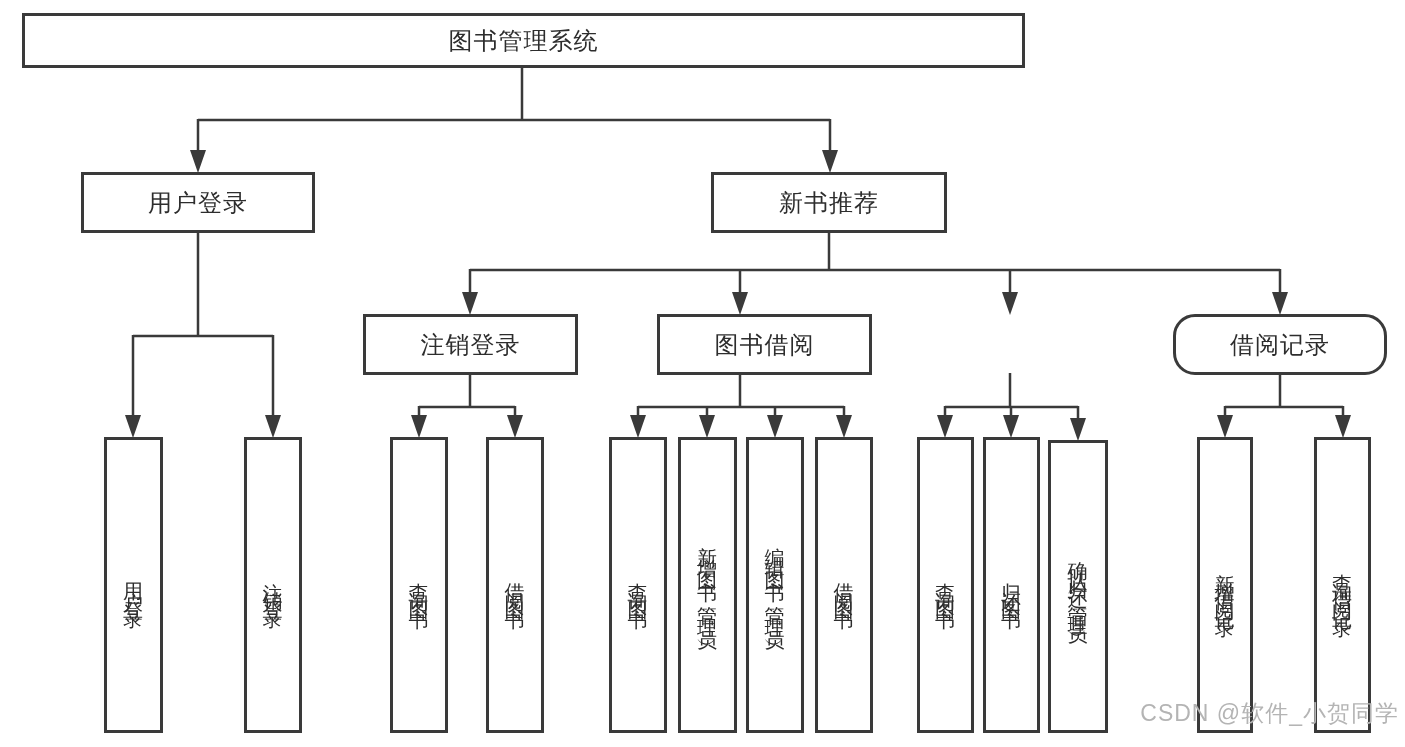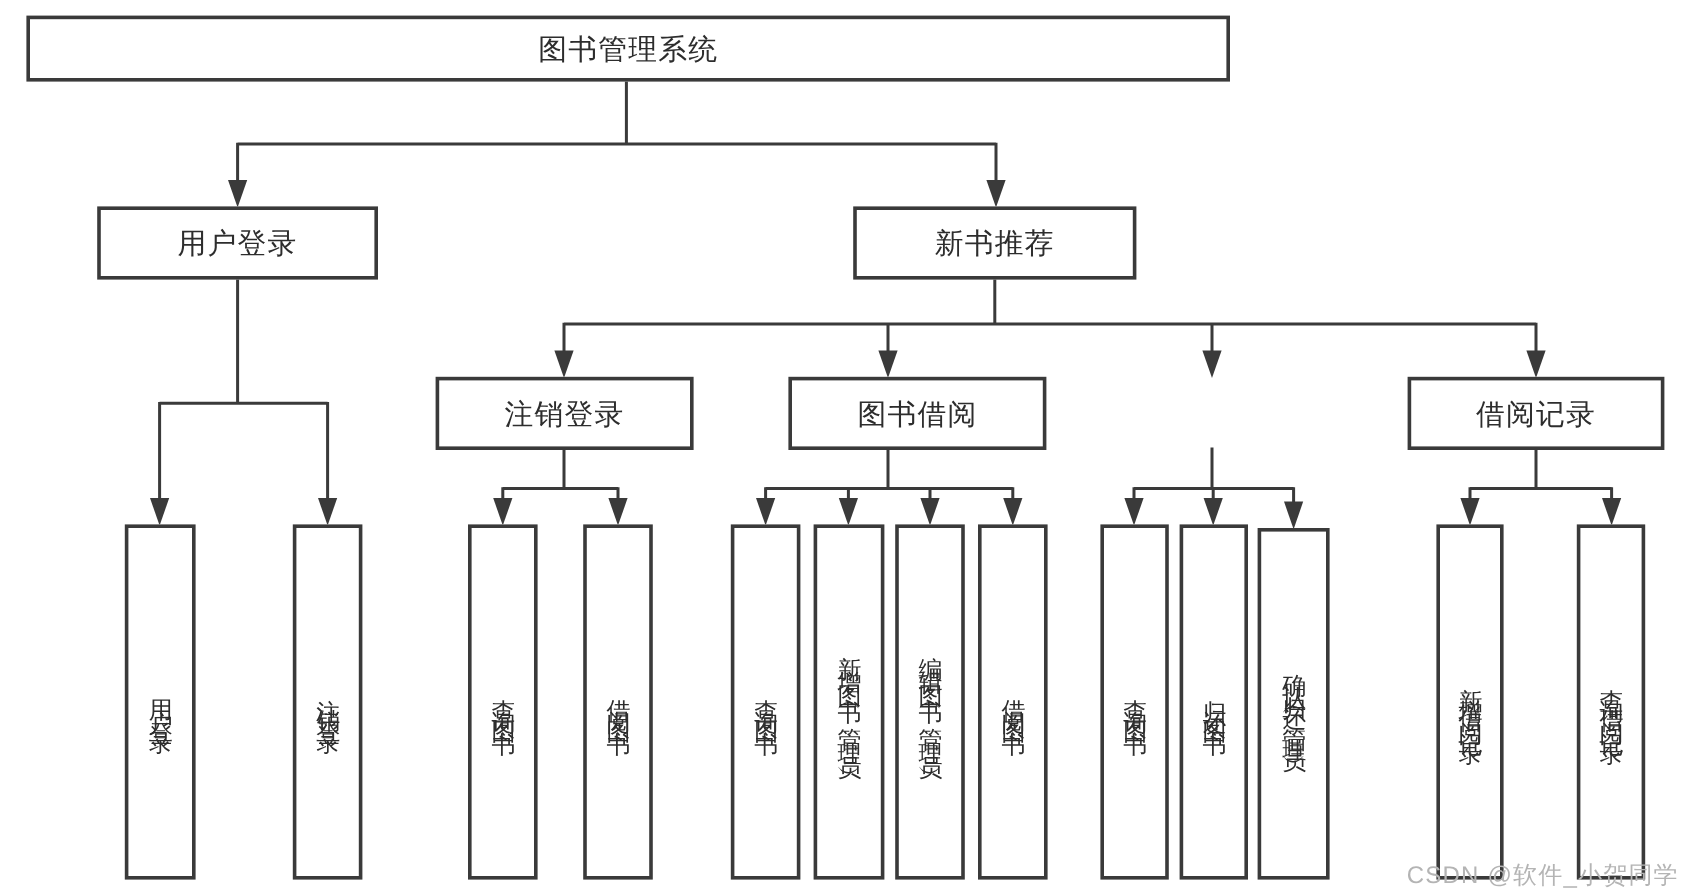--- a/index.html
+++ b/index.html
@@ -12,31 +12,31 @@
     position:absolute;box-sizing:border-box;background:#ffffff;
     border:3px solid #3a3a3a;display:flex;align-items:center;justify-content:center;
   }
   .hbox{font-size:24px;letter-spacing:1px;}
   .vbox{
     writing-mode:vertical-rl;text-orientation:mixed;
     font-size:20px;letter-spacing:9px;line-height:1;
   }
   .vbox.long{letter-spacing:12px;}
   .watermark{
-    position:absolute;right:6px;bottom:4px;z-index:5;
-    font-size:20px;color:#b4b4b4;letter-spacing:1px;white-space:nowrap;
+    position:absolute;right:6px;bottom:18px;z-index:5;
+    font-size:23px;color:#b4b4b4;letter-spacing:1px;white-space:nowrap;
   }
   
   #n-root{left:22px;top:13px;width:1003px;height:55px;}
   #n-user-login{left:81px;top:172px;width:234px;height:61px;}
   #n-book-mgmt{left:711px;top:172px;width:236px;height:61px;}
   #n-new-book-rec{left:363px;top:314px;width:215px;height:61px;}
   #n-book-borrow{left:633px;top:314px;width:215px;height:61px;margin-left:24px;}
   #n-current-borrow{left:903px;top:314px;width:215px;height:61px;}
-  #n-borrow-record{left:1173px;top:314px;width:214px;height:61px;}
+  #n-borrow-record{left:1173px;top:314px;width:214px;height:61px;border-radius:22px;}
   #l-user-login{left:104px;top:437px;width:59px;height:296px;}
   #l-logout{left:244px;top:437px;width:58px;height:296px;}
   #l-nbr-query{left:390px;top:437px;width:58px;height:296px;}
   #l-nbr-borrow{left:486px;top:437px;width:58px;height:296px;}
   #l-bb-query{left:609px;top:437px;width:58px;height:296px;}
   #l-bb-add{left:678px;top:437px;width:59px;height:296px;}
   #l-bb-edit{left:746px;top:437px;width:58px;height:296px;}
   #l-bb-borrow{left:815px;top:437px;width:58px;height:296px;}
   #l-cb-query{left:917px;top:437px;width:57px;height:296px;}
   #l-cb-return{left:983px;top:437px;width:57px;height:296px;}

